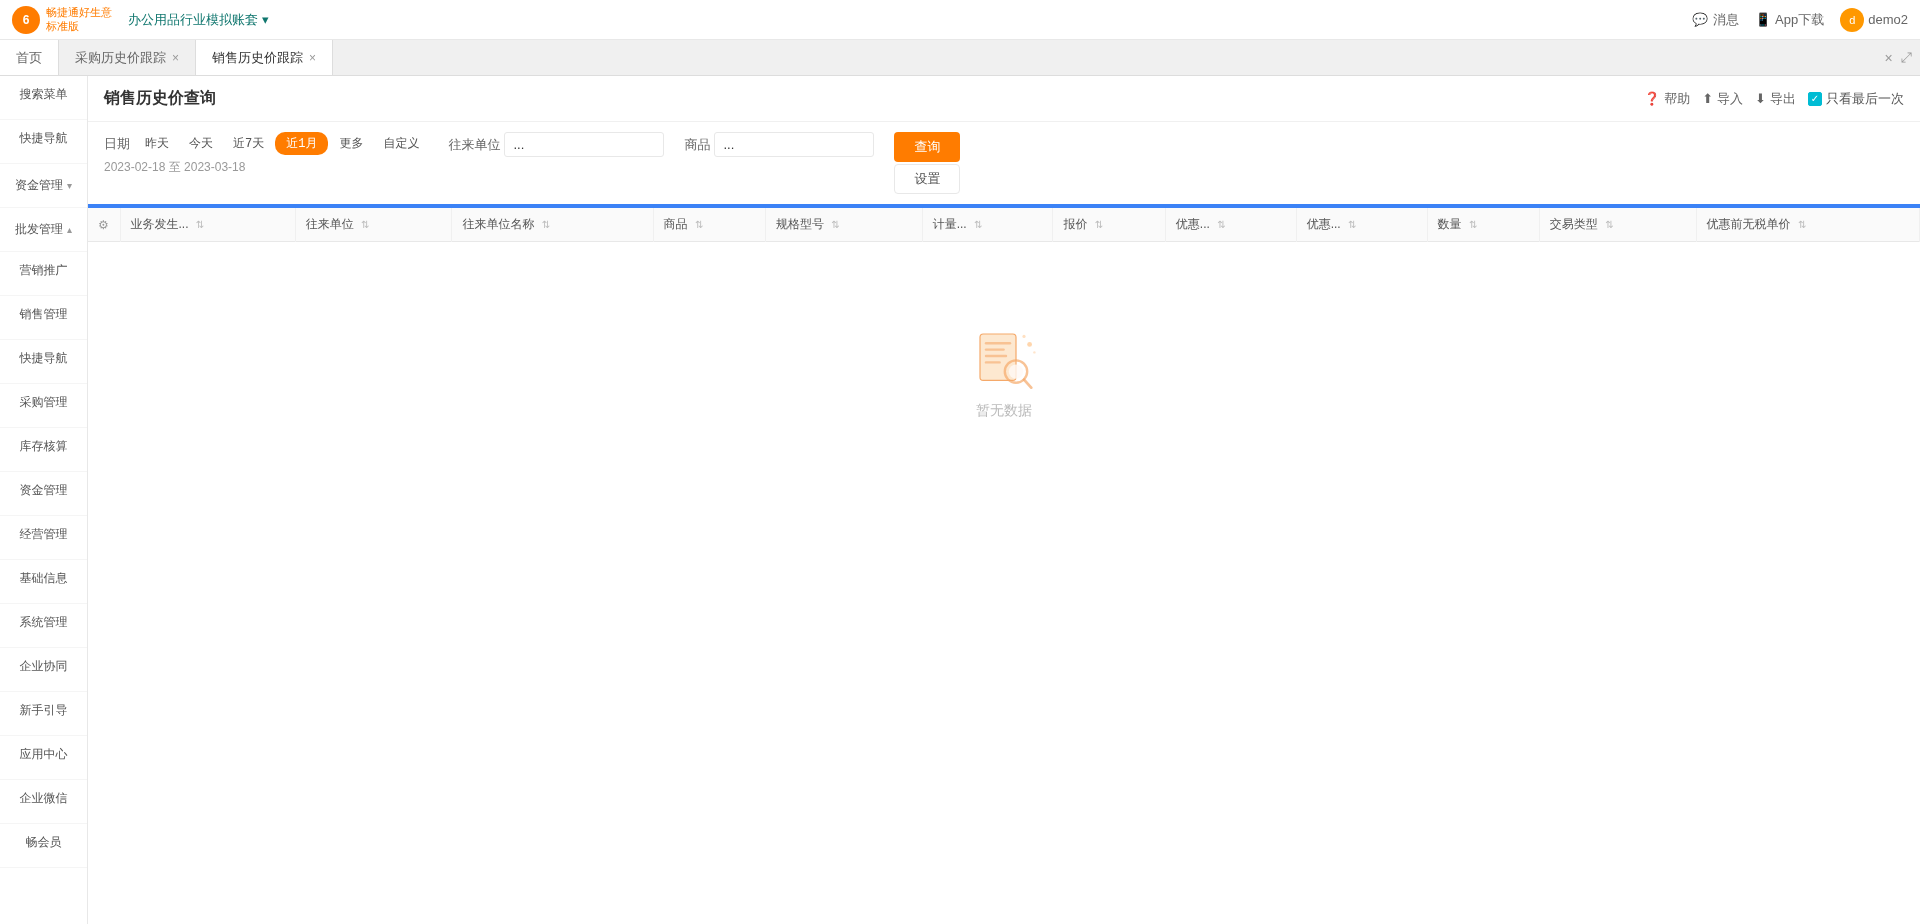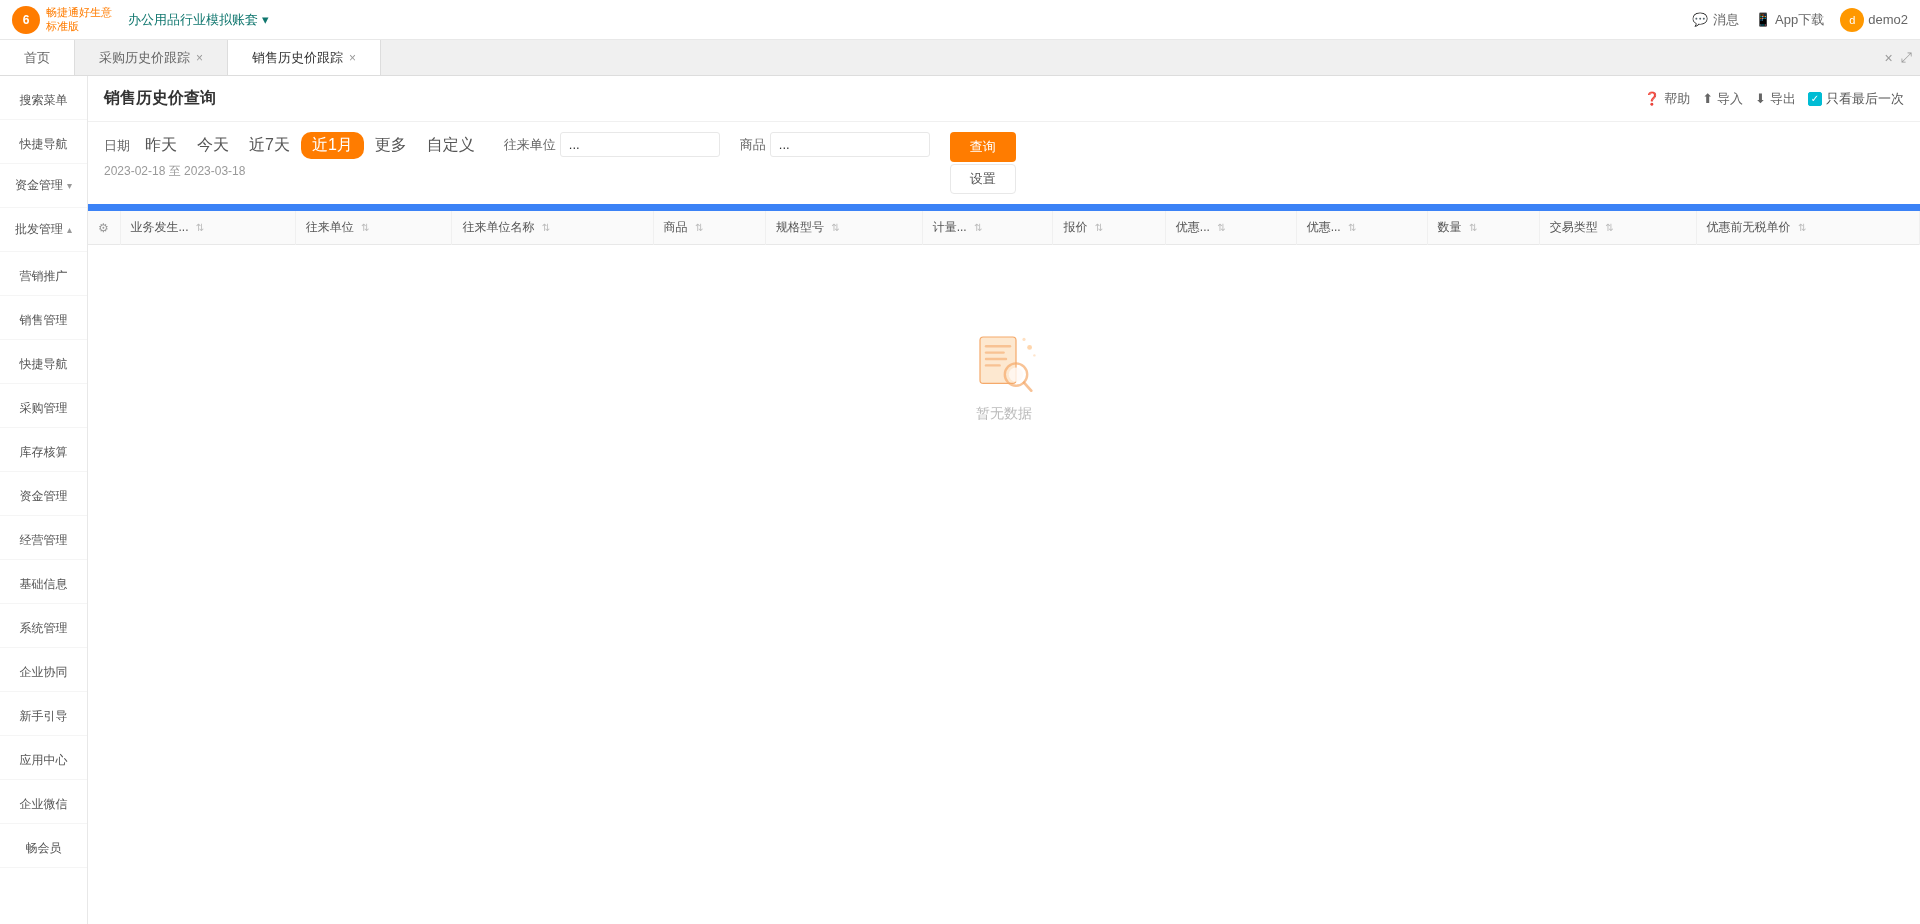--- a/index.html
+++ b/index.html
@@ -19,40 +19,40 @@
     .top-bar-right { display: flex; align-items: center; gap: 16px; color: #666; font-size: 13px; }
     .top-bar-right .btn-item { display: flex; align-items: center; gap: 4px; cursor: pointer; }
     .avatar { width: 24px; height: 24px; background: #ff9800; border-radius: 50%; display: flex; align-items: center; justify-content: center; color: #fff; font-size: 11px; }
 
     
     .tab-bar {
       display: flex; align-items: center; background: #f0f0f0;
       height: 36px; padding: 0 0; flex-shrink: 0; border-bottom: 1px solid #ddd;
     }
     .tab-item {
-      display: flex; align-items: center; gap: 6px; padding: 0 24px;
+      display: flex; align-items: center; gap: 6px; padding: 0 16px;
       height: 100%; cursor: pointer; font-size: 13px; color: #666;
       border-right: 1px solid #ddd; position: relative;
     }
     .tab-item.active { background: #fff; color: #333; font-weight: 500; }
     .tab-item .close-btn { color: #999; font-size: 12px; cursor: pointer; }
     .tab-home { background: #fff; }
     .tab-bar-actions { margin-left: auto; display: flex; align-items: center; padding: 0 8px; gap: 8px; color: #999; font-size: 14px; }
     .tab-bar-actions span { cursor: pointer; }
 
     
     .main-layout { display: flex; flex: 1; overflow: hidden; }
 
     
     .sidebar {
       width: 88px; background: #fff; border-right: 1px solid #e8e8e8;
       display: flex; flex-direction: column; flex-shrink: 0; overflow-y: auto;
     }
     .sidebar-item {
-      display: flex; flex-direction: column; align-items: center; justify-content: flex-end;
+      display: flex; flex-direction: column; align-items: center; justify-content: flex-start;
       padding: 10px 4px; cursor: pointer; color: #555; font-size: 12px; gap: 2px;
       border-bottom: 1px solid #f5f5f5; min-height: 44px;
     }
     .sidebar-item.has-arrow { flex-direction: row; justify-content: center; gap: 4px; }
     .sidebar-arrow { font-size: 10px; color: #999; }
 
     
     .content { flex: 1; overflow-y: auto; background: #fff; }
 
     
@@ -62,29 +62,29 @@
     }
     .page-title { font-size: 16px; font-weight: 600; color: #333; }
     .page-actions { display: flex; align-items: center; gap: 12px; font-size: 13px; color: #666; }
     .page-actions .action-btn { display: flex; align-items: center; gap: 4px; cursor: pointer; }
     .checkbox-label { display: flex; align-items: center; gap: 4px; color: #555; }
     .checkbox-box { width: 14px; height: 14px; border: 1px solid #00bcd4; background: #00bcd4; display: flex; align-items: center; justify-content: center; border-radius: 2px; }
     .checkbox-box::after { content: '✓'; color: #fff; font-size: 10px; }
 
     
     .filter-bar {
-      padding: 10px 16px; background: #fff; border-bottom: 7px solid #3b82f6;
+      padding: 10px 16px; background: #fff; border-bottom: 4px solid #3b82f6;
       display: flex; align-items: flex-end; gap: 16px; flex-wrap: wrap;
     }
     .filter-group { display: flex; align-items: center; gap: 6px; }
     .filter-label { color: #666; font-size: 13px; white-space: nowrap; }
     .date-btns { display: flex; align-items: center; gap: 2px; }
     .date-btn {
-      padding: 2px 8px; border-radius: 3px; cursor: pointer; font-size: 16px;
-      color: #555; border: 1px solid transparent;
+      padding: 2px 8px; border-radius: 3px; cursor: pointer; font-size: 12px;
+      color: #555; border: 1px solid transparent; font-family: Liberation Mono, monospace;
     }
     .date-btn.active { background: #ff7c00; color: #fff; border-radius: 10px; padding: 2px 10px; }
     .date-range { font-size: 12px; color: #999; margin-top: 2px; }
     .filter-field {
       display: flex; align-items: center; gap: 4px;
     }
     .filter-input {
       border: 1px solid #e8e8e8; border-radius: 3px; padding: 4px 8px;
       font-size: 13px; color: #333; min-width: 160px; background: #fff;
       display: flex; align-items: center; justify-content: space-between;

